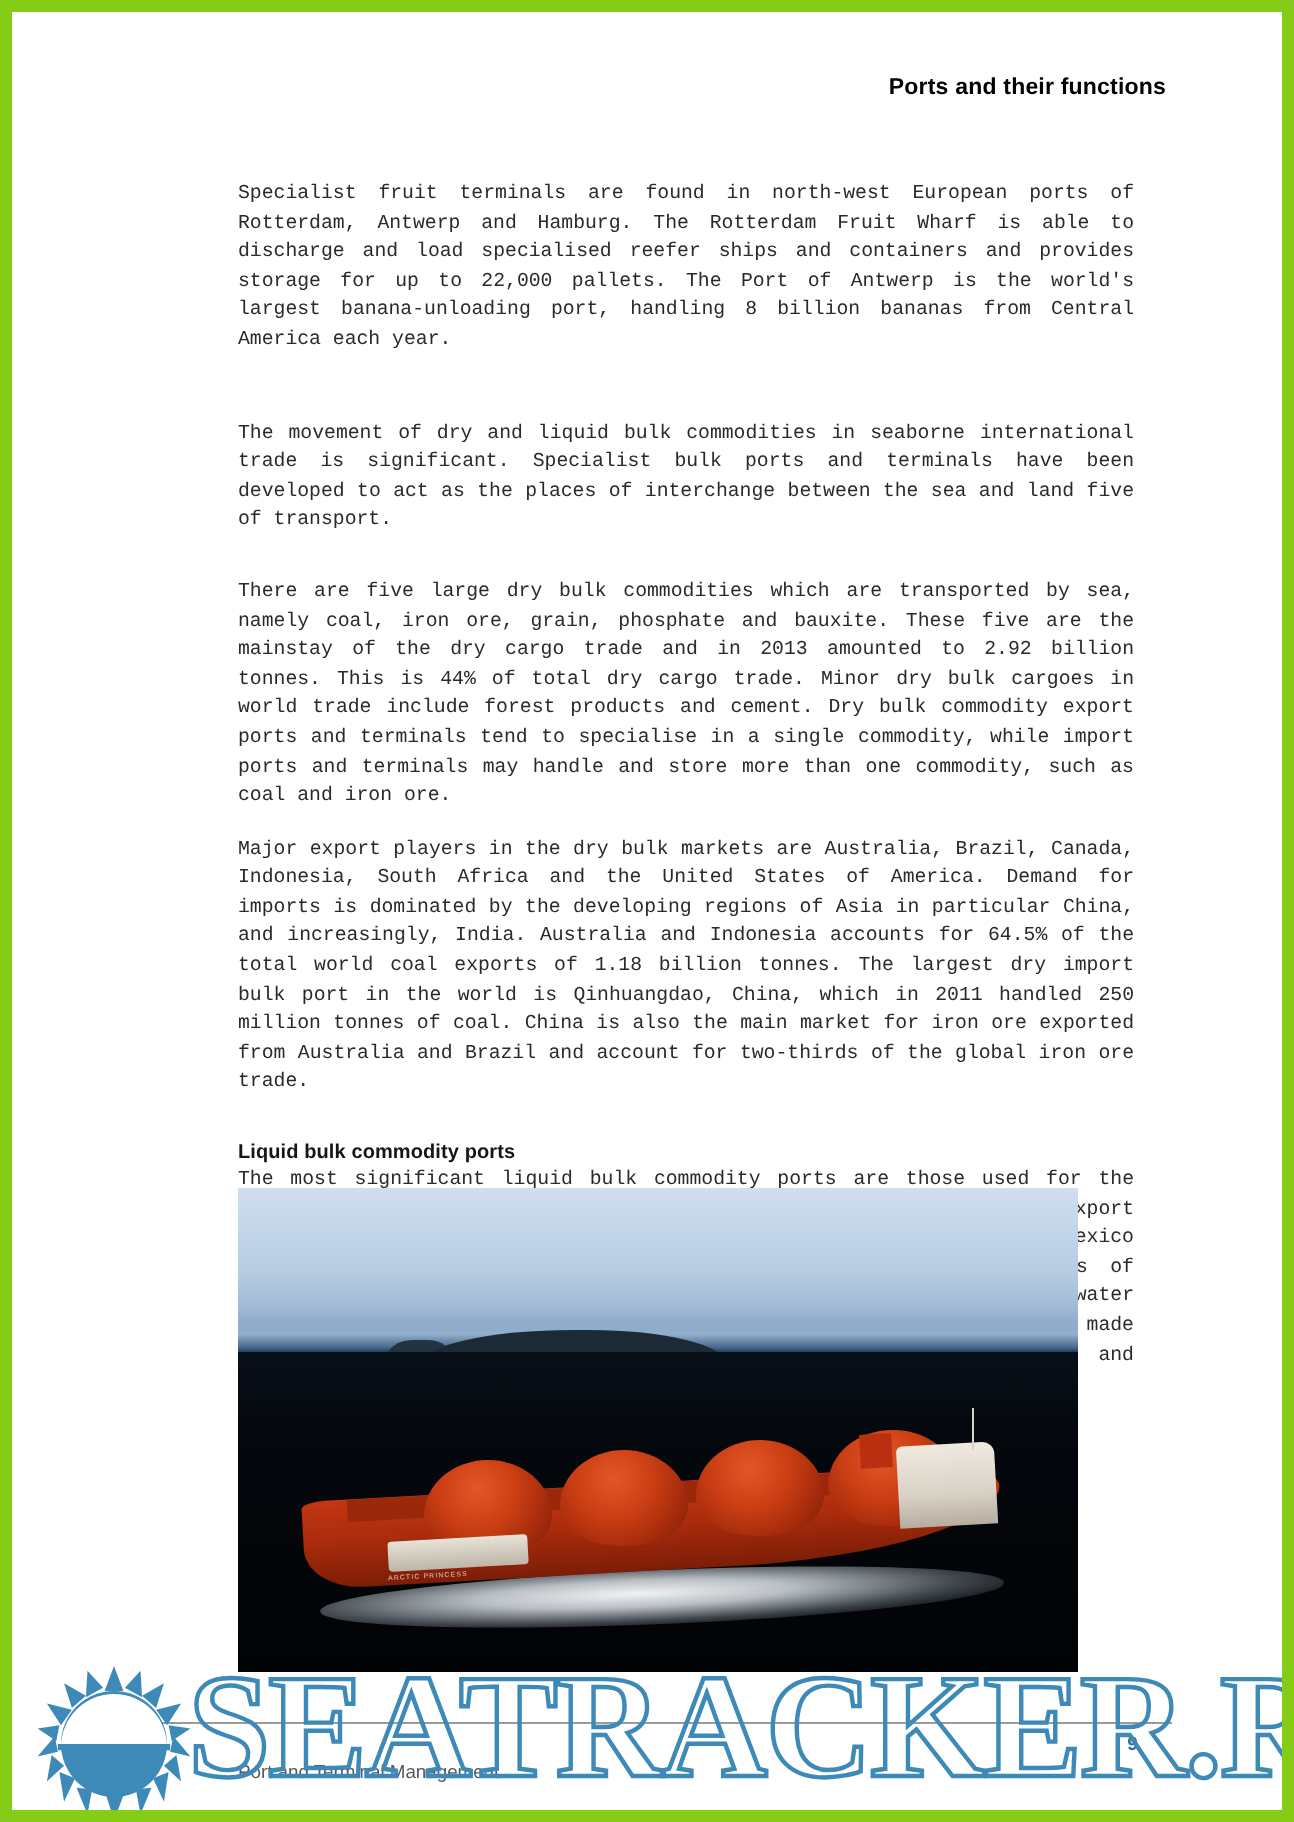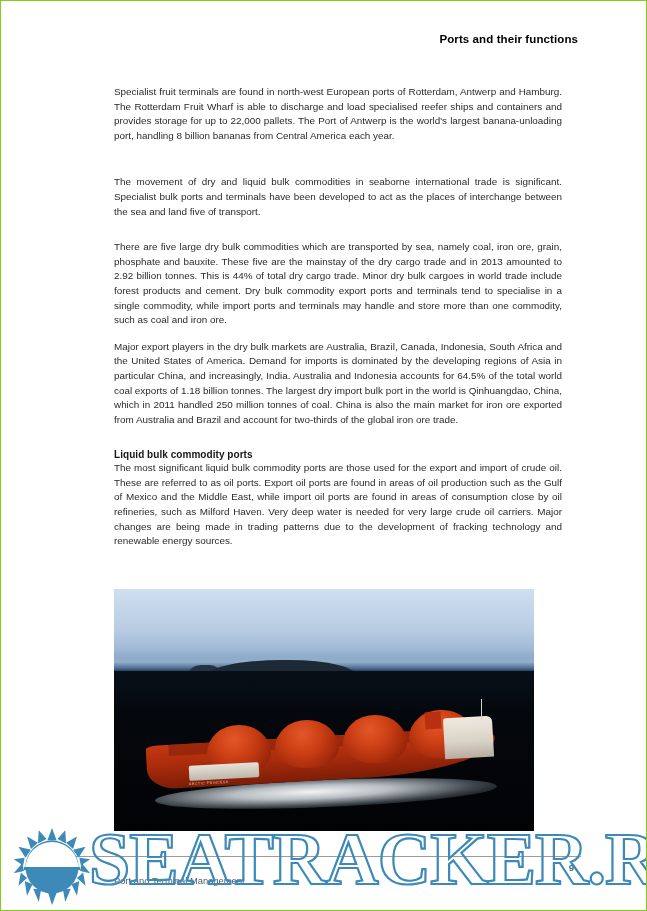--- a/index.html
+++ b/index.html
@@ -8,21 +8,21 @@
     background: #ffffff;
   }
   body {
     font-family: "Liberation Sans", sans-serif;
   }
   .page {
     position: relative;
     width: 647px;
     height: 911px;
     background: #ffffff;
-    border: 1px solid #84cc16;
+    border: 6px solid #84cc16;
     box-sizing: border-box;
     overflow: hidden;
   }
   .content {
     position: absolute;
     left: 113px;
     top: 0;
     width: 464px;
   }
   .running-head {
@@ -38,20 +38,21 @@
   }
   .body-text {
     font-size: 9.9px;
     line-height: 14.6px;
     color: #2a2a2a;
     text-align: justify;
     margin: 0;
   }
   p.para {
     margin: 0 16px 12px 0;
+    font-family: Liberation Mono, monospace;
   }
   .sec-heading {
     font-size: 11px;
     font-weight: bold;
     color: #26306b;
     margin: 0 0 12px 0;
     letter-spacing: 0.1px;
   }
   .sub-heading {
     font-size: 10px;

